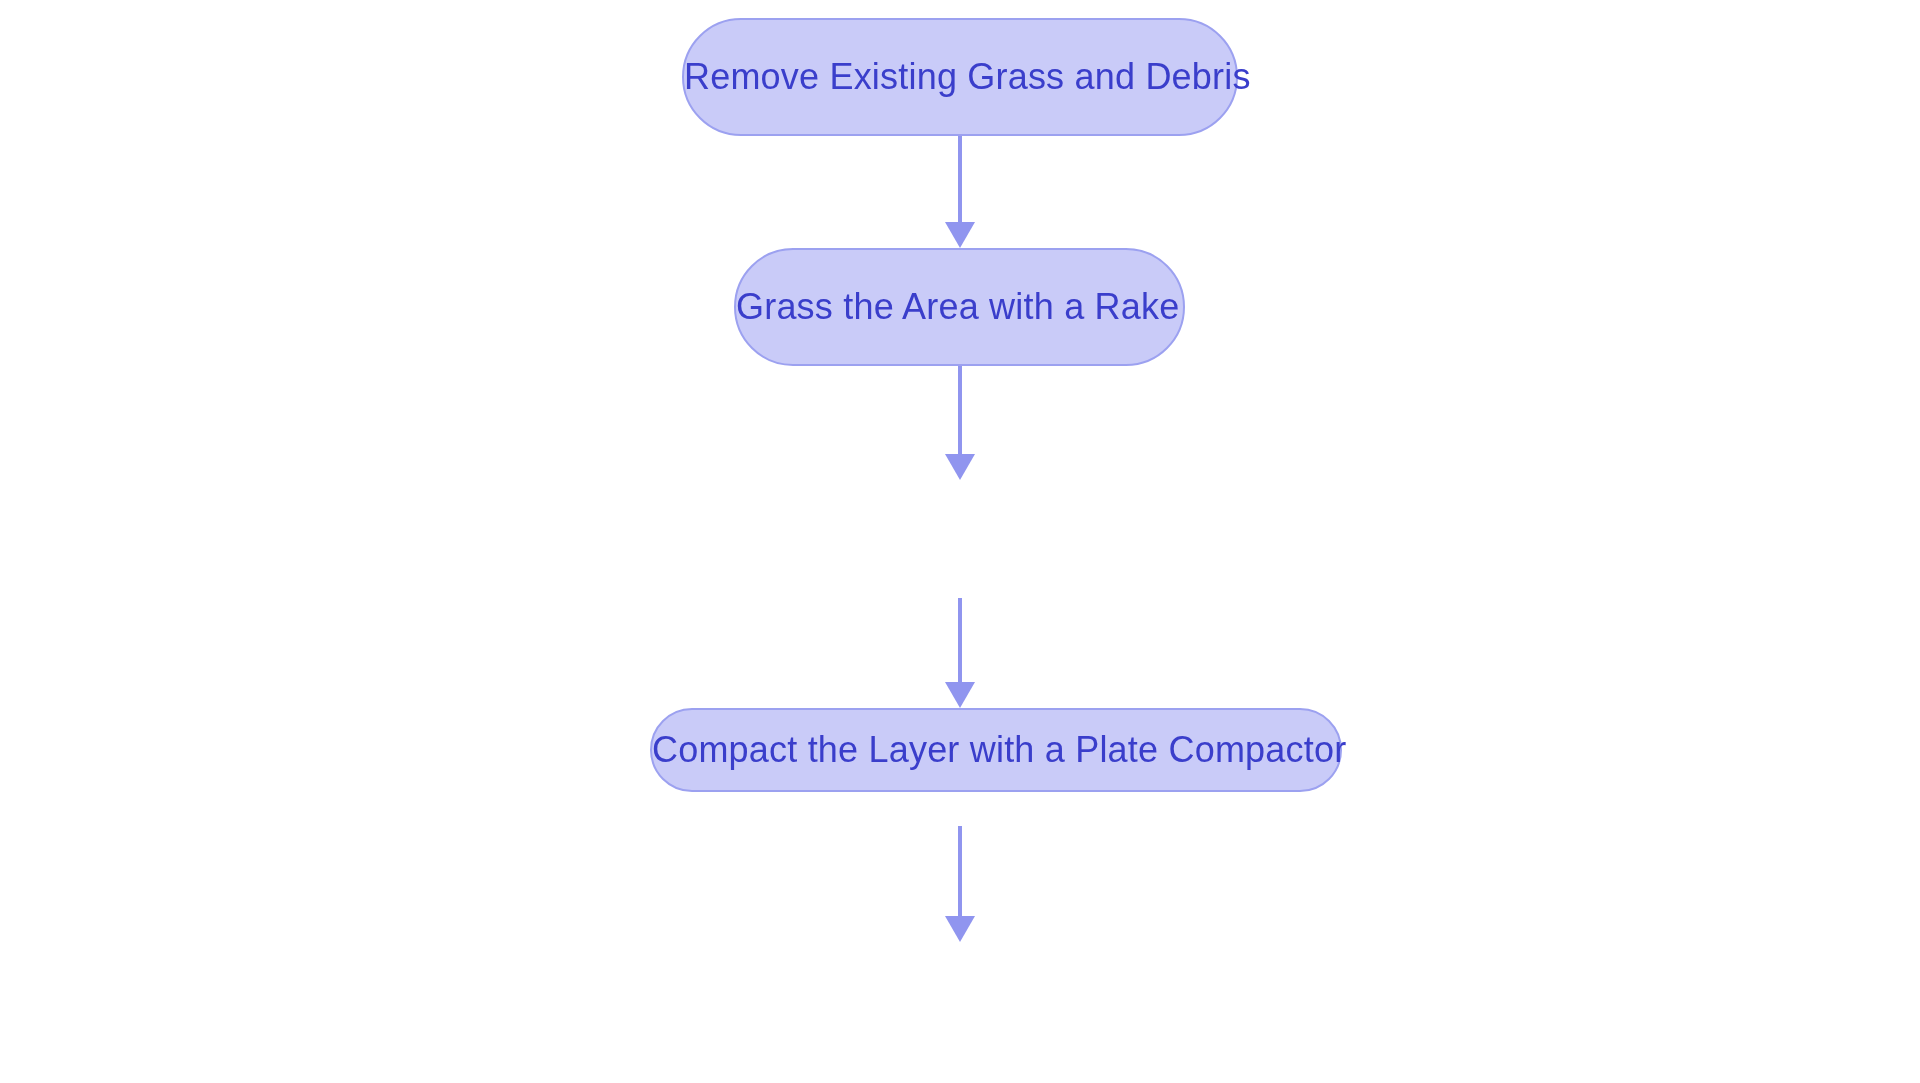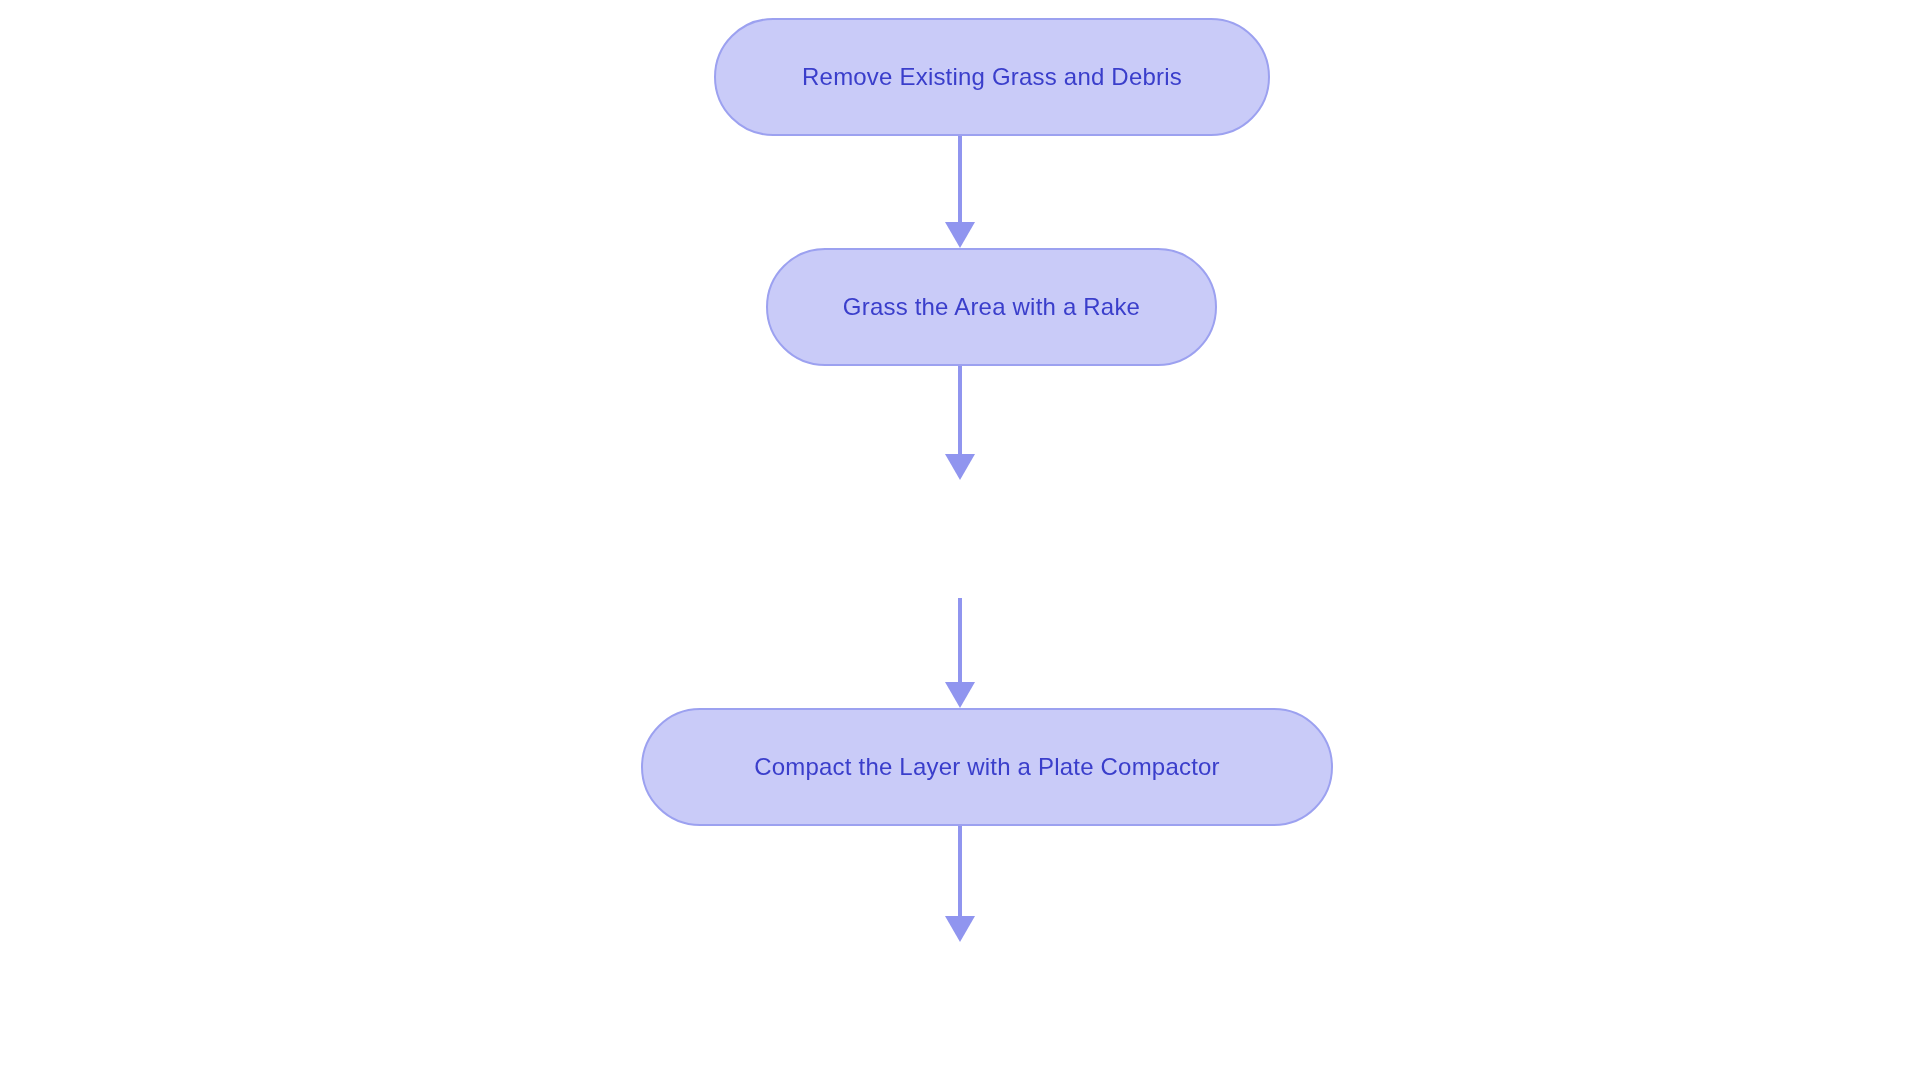--- a/index.html
+++ b/index.html
@@ -19,35 +19,33 @@
   }
   .canvas {
     position: relative;
     width: 1920px;
     height: 1083px;
   }
   .node {
     position: absolute;
     display: flex;
     align-items: center;
-    justify-content: center;
     background: var(--node-fill);
     border: 2px solid var(--node-border);
     border-radius: 59px;
     color: var(--node-text);
-    font-size: 24px;
+    font-size: 36px;
     letter-spacing: 0.2px;
     text-align: center;
     white-space: nowrap;
-    margin-left: 32px;
   }
   .node1 { left: 682px;  top: 18px;  width: 556px; height: 118px; }
   .node2 { left: 734px;  top: 248px; width: 451px; height: 118px; }
   .node3 { left: 627px;  top: 480px; width: 666px; height: 118px; }
-  .node4 { left: 609px;  top: 708px; width: 692px; height: 118px; }
+  .node4 { left: 650px;  top: 708px; width: 692px; height: 84px; }
   .node5 { left: 714px;  top: 942px; width: 492px; height: 118px; }
 
   .arrow {
     position: absolute;
     left: 945px;
     width: 30px;
   }
   .arrow1 { top: 136px; height: 112px; }
   .arrow2 { top: 366px; height: 114px; }
   .arrow3 { top: 598px; height: 110px; }

